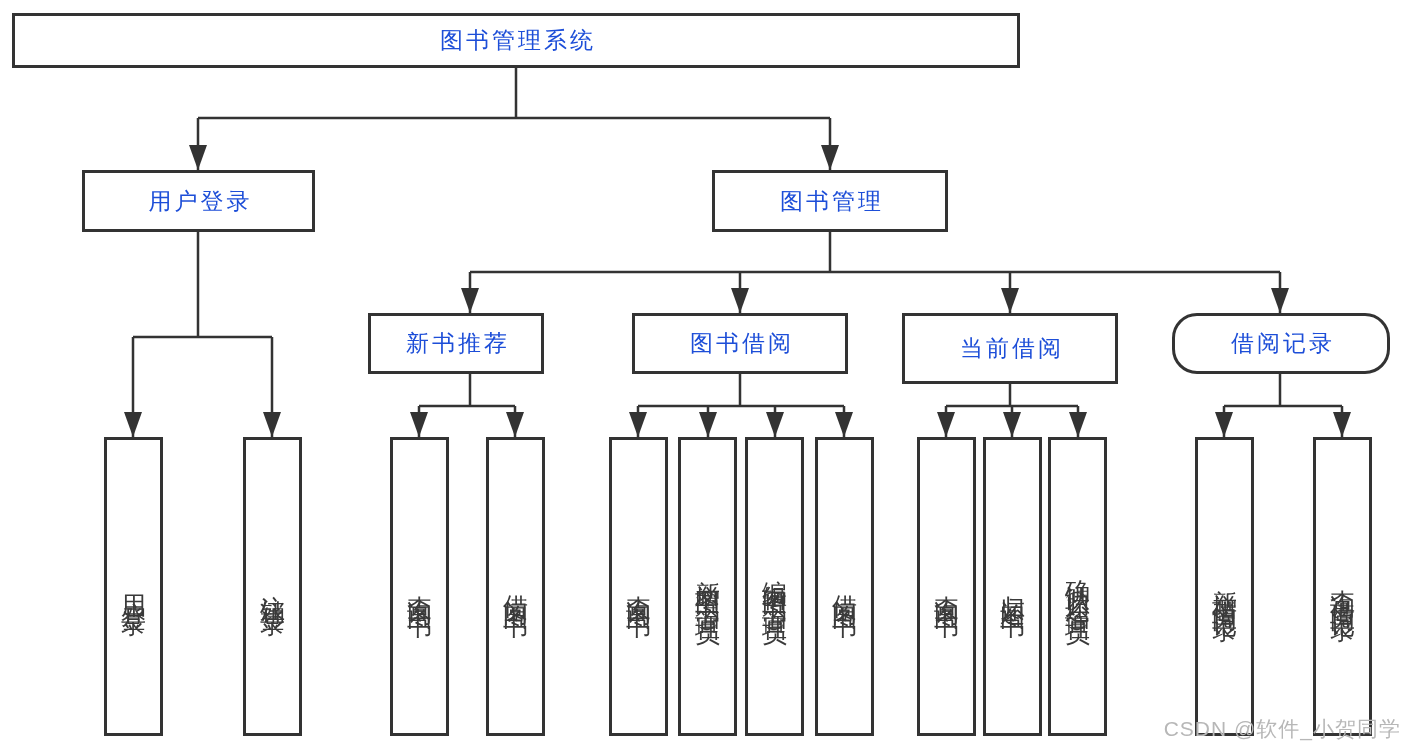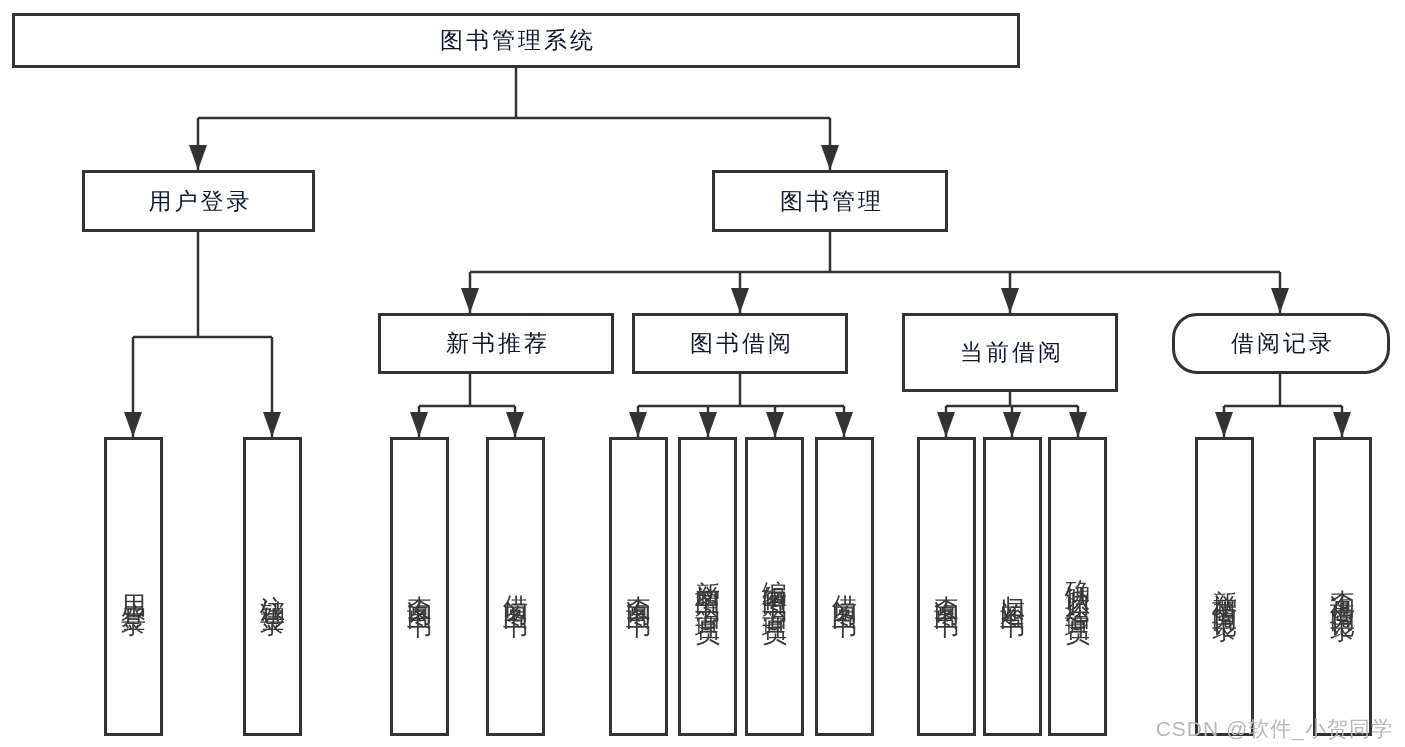--- a/index.html
+++ b/index.html
@@ -23,21 +23,21 @@
     border: 3px solid #333333;
     background: #ffffff;
     display: flex;
     align-items: center;
     justify-content: center;
     z-index: 2;
   }
   .hnode .label {
     font-size: 23px;
     letter-spacing: 3px;
-    color: #0f172a;
+    color: #1d4ed8;
     white-space: nowrap;
     transform: translateX(2px);
   }
   .vnode {
     position: absolute;
     box-sizing: border-box;
     width: 59px;
     height: 299px;
     border: 3px solid #333333;
     background: #ffffff;
@@ -50,21 +50,21 @@
     writing-mode: vertical-rl;
     text-orientation: mixed;
     font-size: 25px;
     letter-spacing: 6px;
     color: #3a3a3a;
     line-height: 1;
     white-space: nowrap;
   }
   .watermark {
     position: absolute;
-    right: 12px;
+    right: 4px;
     bottom: 4px;
     font-size: 21px;
     color: #b7b7b7;
     letter-spacing: 1px;
     z-index: 3;
     white-space: nowrap;
   }
 </style>
 </head>
 <body>
@@ -115,27 +115,27 @@
     <span class="label">图书管理系统</span>
   </div>
 
   <div class="hnode" style="left:82px; top:170px; width:233px; height:62px;">
     <span class="label">用户登录</span>
   </div>
   <div class="hnode" style="left:712px; top:170px; width:236px; height:62px;justify-content:center;">
     <span class="label">图书管理</span>
   </div>
 
-  <div class="hnode" style="left:378px; top:313px; width:236px; height:61px;">
+  <div class="hnode" style="left:368px; top:313px; width:176px; height:61px;">
     <span class="label">新书推荐</span>
   </div>
   <div class="hnode" style="left:632px; top:313px; width:216px; height:61px;">
     <span class="label">图书借阅</span>
   </div>
-  <div class="hnode" style="left:902px; top:313px; width:216px; height:79px;">
+  <div class="hnode" style="left:902px; top:313px; width:216px; height:71px;">
     <span class="label">当前借阅</span>
   </div>
   <div class="hnode" style="left:1172px; top:313px; width:218px; height:61px;border-radius:25px;">
     <span class="label">借阅记录</span>
   </div>
 
   <div class="vnode" style="left:104px; top:437px;">
     <span class="vlabel">用户登录</span>
   </div>
   <div class="vnode" style="left:243px; top:437px;">

